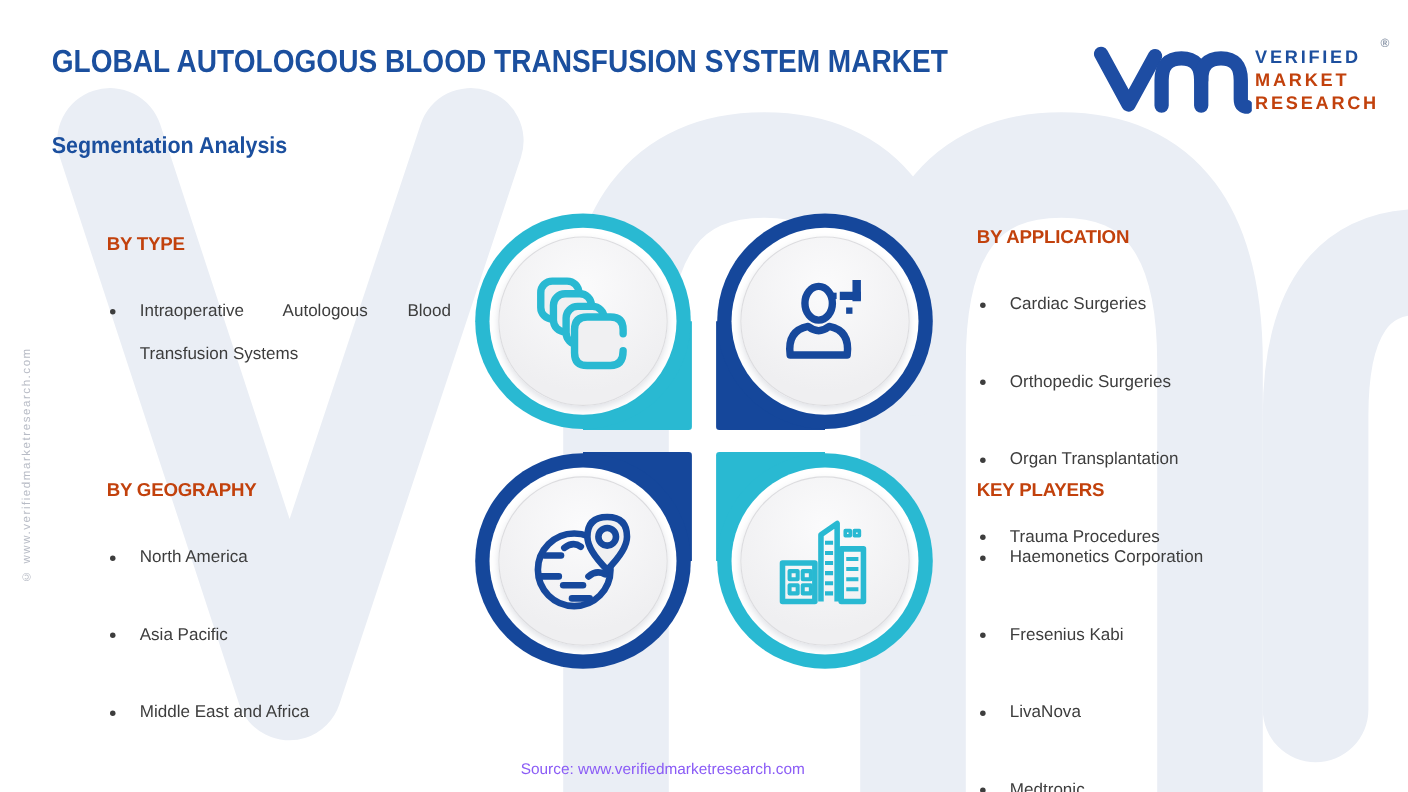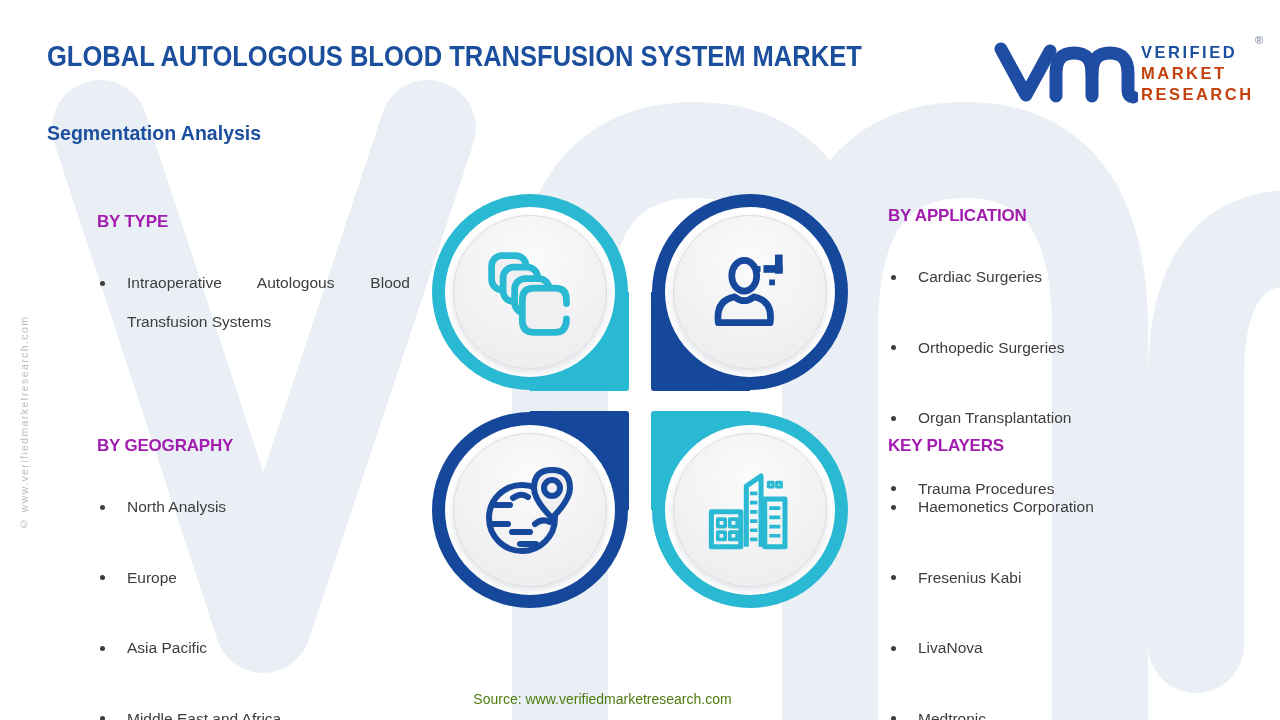--- a/index.html
+++ b/index.html
@@ -22,21 +22,21 @@
   .logo { position:absolute; left:993px; top:36px; z-index:2; width:290px; height:72px; }
   .logo-mark { position:absolute; left:0; top:4px; }
   .logo-text { position:absolute; left:148px; top:6px; line-height:21px;
     font-size:16.5px; font-weight:bold; letter-spacing:2.5px; white-space:nowrap; }
   .logo-text .l1 { color:#1D4F9E; }
   .logo-text .l2, .logo-text .l3 { color:#c2410c; }
   .logo-reg { position:absolute; left:262px; top:-2px; color:#8A96A8; font-size:11px; font-weight:bold; letter-spacing:0; }
 
   
   .section { position:absolute; z-index:2; }
-  .section h2 { font-size:17px; font-weight:bold; color:#a21caf; letter-spacing:-0.2px; white-space:nowrap; }
+  .section h2 { font-size:17px; font-weight:bold; color:#c2410c; letter-spacing:-0.2px; white-space:nowrap; }
   .sec-list { list-style:none; }
   .sec-list li { position:relative; padding-left:30px; line-height:38.5px;
     font-size:15.5px; color:#3D3D3D; text-align:justify;margin-top:32px; }
   .sec-list li .dot { position:absolute; left:3px; top:16.5px; width:5px; height:5px;
     border-radius:50%; background:#3D3D3D; }
   #by-type    { left:97px;  top:212px; width:313px; }
   #by-type ul { margin-top:21px; }
   #by-geography { left:97px; top:436px; width:313px; }
   #by-geography ul { margin-top:20px; }
   #by-application { left:888px; top:206px; width:310px; }
@@ -58,21 +58,21 @@
   .qc .white { position:absolute; inset:13px; border-radius:50%; background:#ffffff; }
   .qc .inner { position:absolute; inset:21px; border-radius:50%;
     background:radial-gradient(circle at 50% 30%, #fbfbfc 0%, #efeff1 72%);
     border:1.5px solid #dcdcdf; box-shadow:0 3px 7px rgba(110,120,140,0.22);
     display:flex; align-items:center; justify-content:center; }
   .teal { --c:#29B9D2; }
   .blue { --c:#15479B; }
 
   
   .source { position:absolute; left:0; right:75px; top:691px; z-index:2;
-    text-align:center; font-size:14px; color:#4d7c0f; }
+    text-align:center; font-size:14px; color:#8b5cf6; }
   .side-copy { position:absolute; left:18px; top:270px; height:260px; z-index:2;
     writing-mode:vertical-rl; transform:rotate(180deg);
     font-size:10.5px; color:#B8BCC6; letter-spacing:1.4px; white-space:nowrap; }
 </style>
 </head>
 <body>
 
 <div class="canvas">
 
   <svg class="wm" width="1280" height="720" viewBox="0 0 1280 720">
@@ -106,22 +106,21 @@
   <div id="by-type" class="section">
     <h2>BY TYPE</h2>
     <ul class="sec-list">
       <li><span class="dot"></span><span>Intraoperative Autologous Blood Transfusion Systems</span></li>
     </ul>
   </div>
 
   <div id="by-geography" class="section">
     <h2>BY GEOGRAPHY</h2>
     <ul class="sec-list">
-      <li><span class="dot"></span><span>North Analysis</span></li>
-      <li><span class="dot"></span><span>Europe</span></li>
+      <li><span class="dot"></span><span>North America</span></li>
       <li><span class="dot"></span><span>Asia Pacific</span></li>
       <li><span class="dot"></span><span>Middle East and Africa</span></li>
     </ul>
   </div>
 
   <div id="by-application" class="section">
     <h2>BY APPLICATION</h2>
     <ul class="sec-list">
       <li><span class="dot"></span><span>Cardiac Surgeries</span></li>
       <li><span class="dot"></span><span>Orthopedic Surgeries</span></li>

